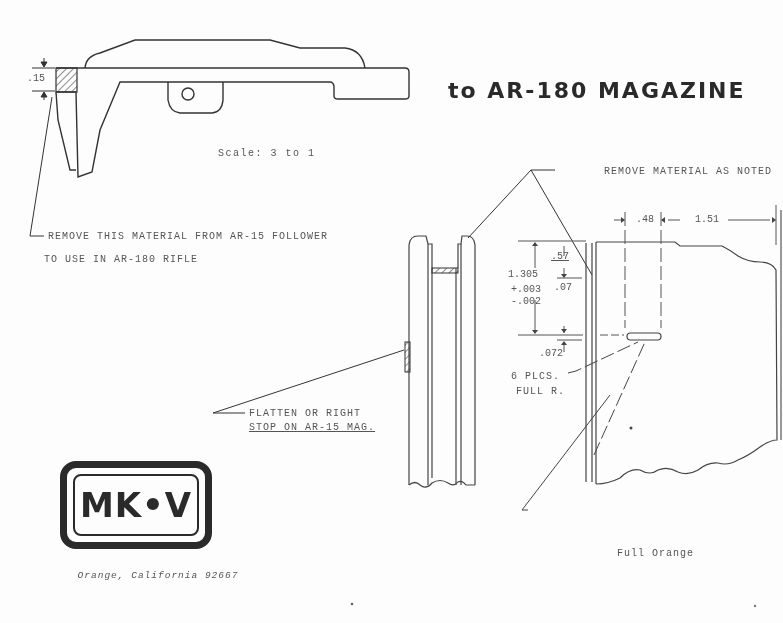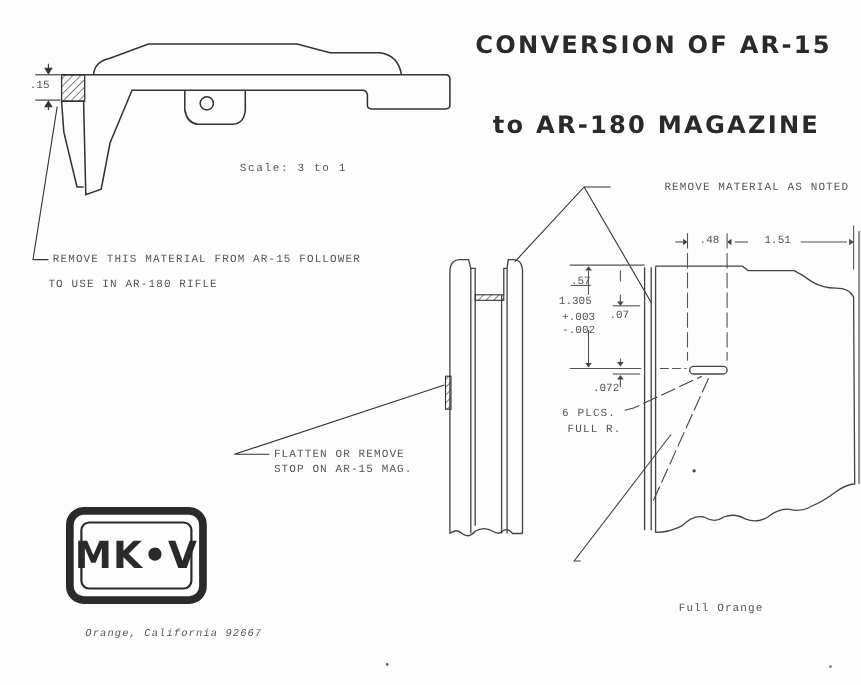--- a/index.html
+++ b/index.html
@@ -16,21 +16,21 @@
   }
   .dim {
     position: absolute; font-family: "Liberation Mono", monospace; font-size: 10px;
     color: #555; white-space: nowrap;
   }
   .addr {
     position: absolute; font-family: "Liberation Mono", monospace; font-style: italic;
     font-size: 9.5px; color: #555; letter-spacing: 1px; white-space: nowrap; text-align: center;
   }
   .logo-outer {
-    position: absolute; left: 60px; top: 461px; width: 128px; height: 88px;
+    position: absolute; left: 60px; top: 461px; width: 152px; height: 88px;
     border: 7px solid #2a2a2a; border-radius: 16px; box-sizing: border-box;
   }
   .logo-inner {
     position: absolute; left: 6px; top: 6px; right: 6px; bottom: 6px;
     border: 2px solid #2a2a2a; border-radius: 8px;
     display: flex; align-items: center; justify-content: center;
   }
   .logo-text {
     font-family: "DejaVu Sans", sans-serif; font-weight: bold; font-size: 34px;
     color: #2a2a2a; letter-spacing: 1px;
@@ -133,35 +133,34 @@
       <polyline points="568,373 576,371 638,342" stroke-dasharray="14,4"></polyline>
       <line x1="594" y1="455" x2="645" y2="342" stroke-dasharray="14,4"></line>
       <polyline points="528,510 522,510 610,395"></polyline>
     </g>
     <circle cx="631" cy="428" r="1.5" fill="#444"></circle>
     <circle cx="352" cy="604" r="1.3" fill="#666"></circle>
     <circle cx="755" cy="606" r="1.2" fill="#777"></circle>
     <line x1="781" y1="210" x2="781" y2="440" stroke="#999" stroke-width="2"></line>
   </svg>
 
-  <div class="title" style="left:432px; top:29px;">CONVERSION OF AR-15</div>
-  <div class="title" style="left:448px; top:78px;margin-top:24px;">to AR-180 MAGAZINE</div>
+  <div class="title" style="left:448px; top:78px;">to AR-180 MAGAZINE</div>
 
   <div class="dim" style="left:27px; top:73px;">.15</div>
   <div class="note" style="left:218px; top:148px; letter-spacing:1.5px;">Scale: 3 to 1</div>
   <div class="note" style="left:48px; top:231px;">REMOVE THIS MATERIAL FROM AR-15 FOLLOWER</div>
   <div class="note" style="left:44px; top:254px;">TO USE IN AR-180 RIFLE</div>
 
   <div class="note" style="left:560px; top:166px;padding-left:44px;">REMOVE MATERIAL AS NOTED</div>
-  <div class="note" style="left:249px; top:408px;">FLATTEN OR REMOVE</div>
-  <div class="note" style="left:249px; top:422px;">STOP ON AR-15 MAG.</div>
+  <div class="note" style="left:249px; top:408px;">FLATTEN OR RIGHT</div>
+  <div class="note" style="left:249px; top:422px;text-decoration:underline;">STOP ON AR-15 MAG.</div>
 
   <div class="dim" style="left:636px; top:214px;">.48</div>
   <div class="dim" style="left:695px; top:214px;">1.51</div>
-  <div class="dim" style="left:519px; top:251px;text-decoration:underline;">.57</div>
+  <div class="dim" style="left:551px; top:251px;text-decoration:underline;">.57</div>
   <div class="dim" style="left:508px; top:269px;">1.305</div>
   <div class="dim" style="left:511px; top:284px;">+.003</div>
   <div class="dim" style="left:554px; top:282px;">.07</div>
   <div class="dim" style="left:511px; top:296px;">-.002</div>
   <div class="dim" style="left:539px; top:348px;">.072</div>
   <div class="note" style="left:511px; top:371px;">6 PLCS.</div>
   <div class="note" style="left:516px; top:386px;">FULL R.</div>
   <div class="note" style="left:617px; top:548px;">Full Orange</div>
 
   <div class="logo-outer">

